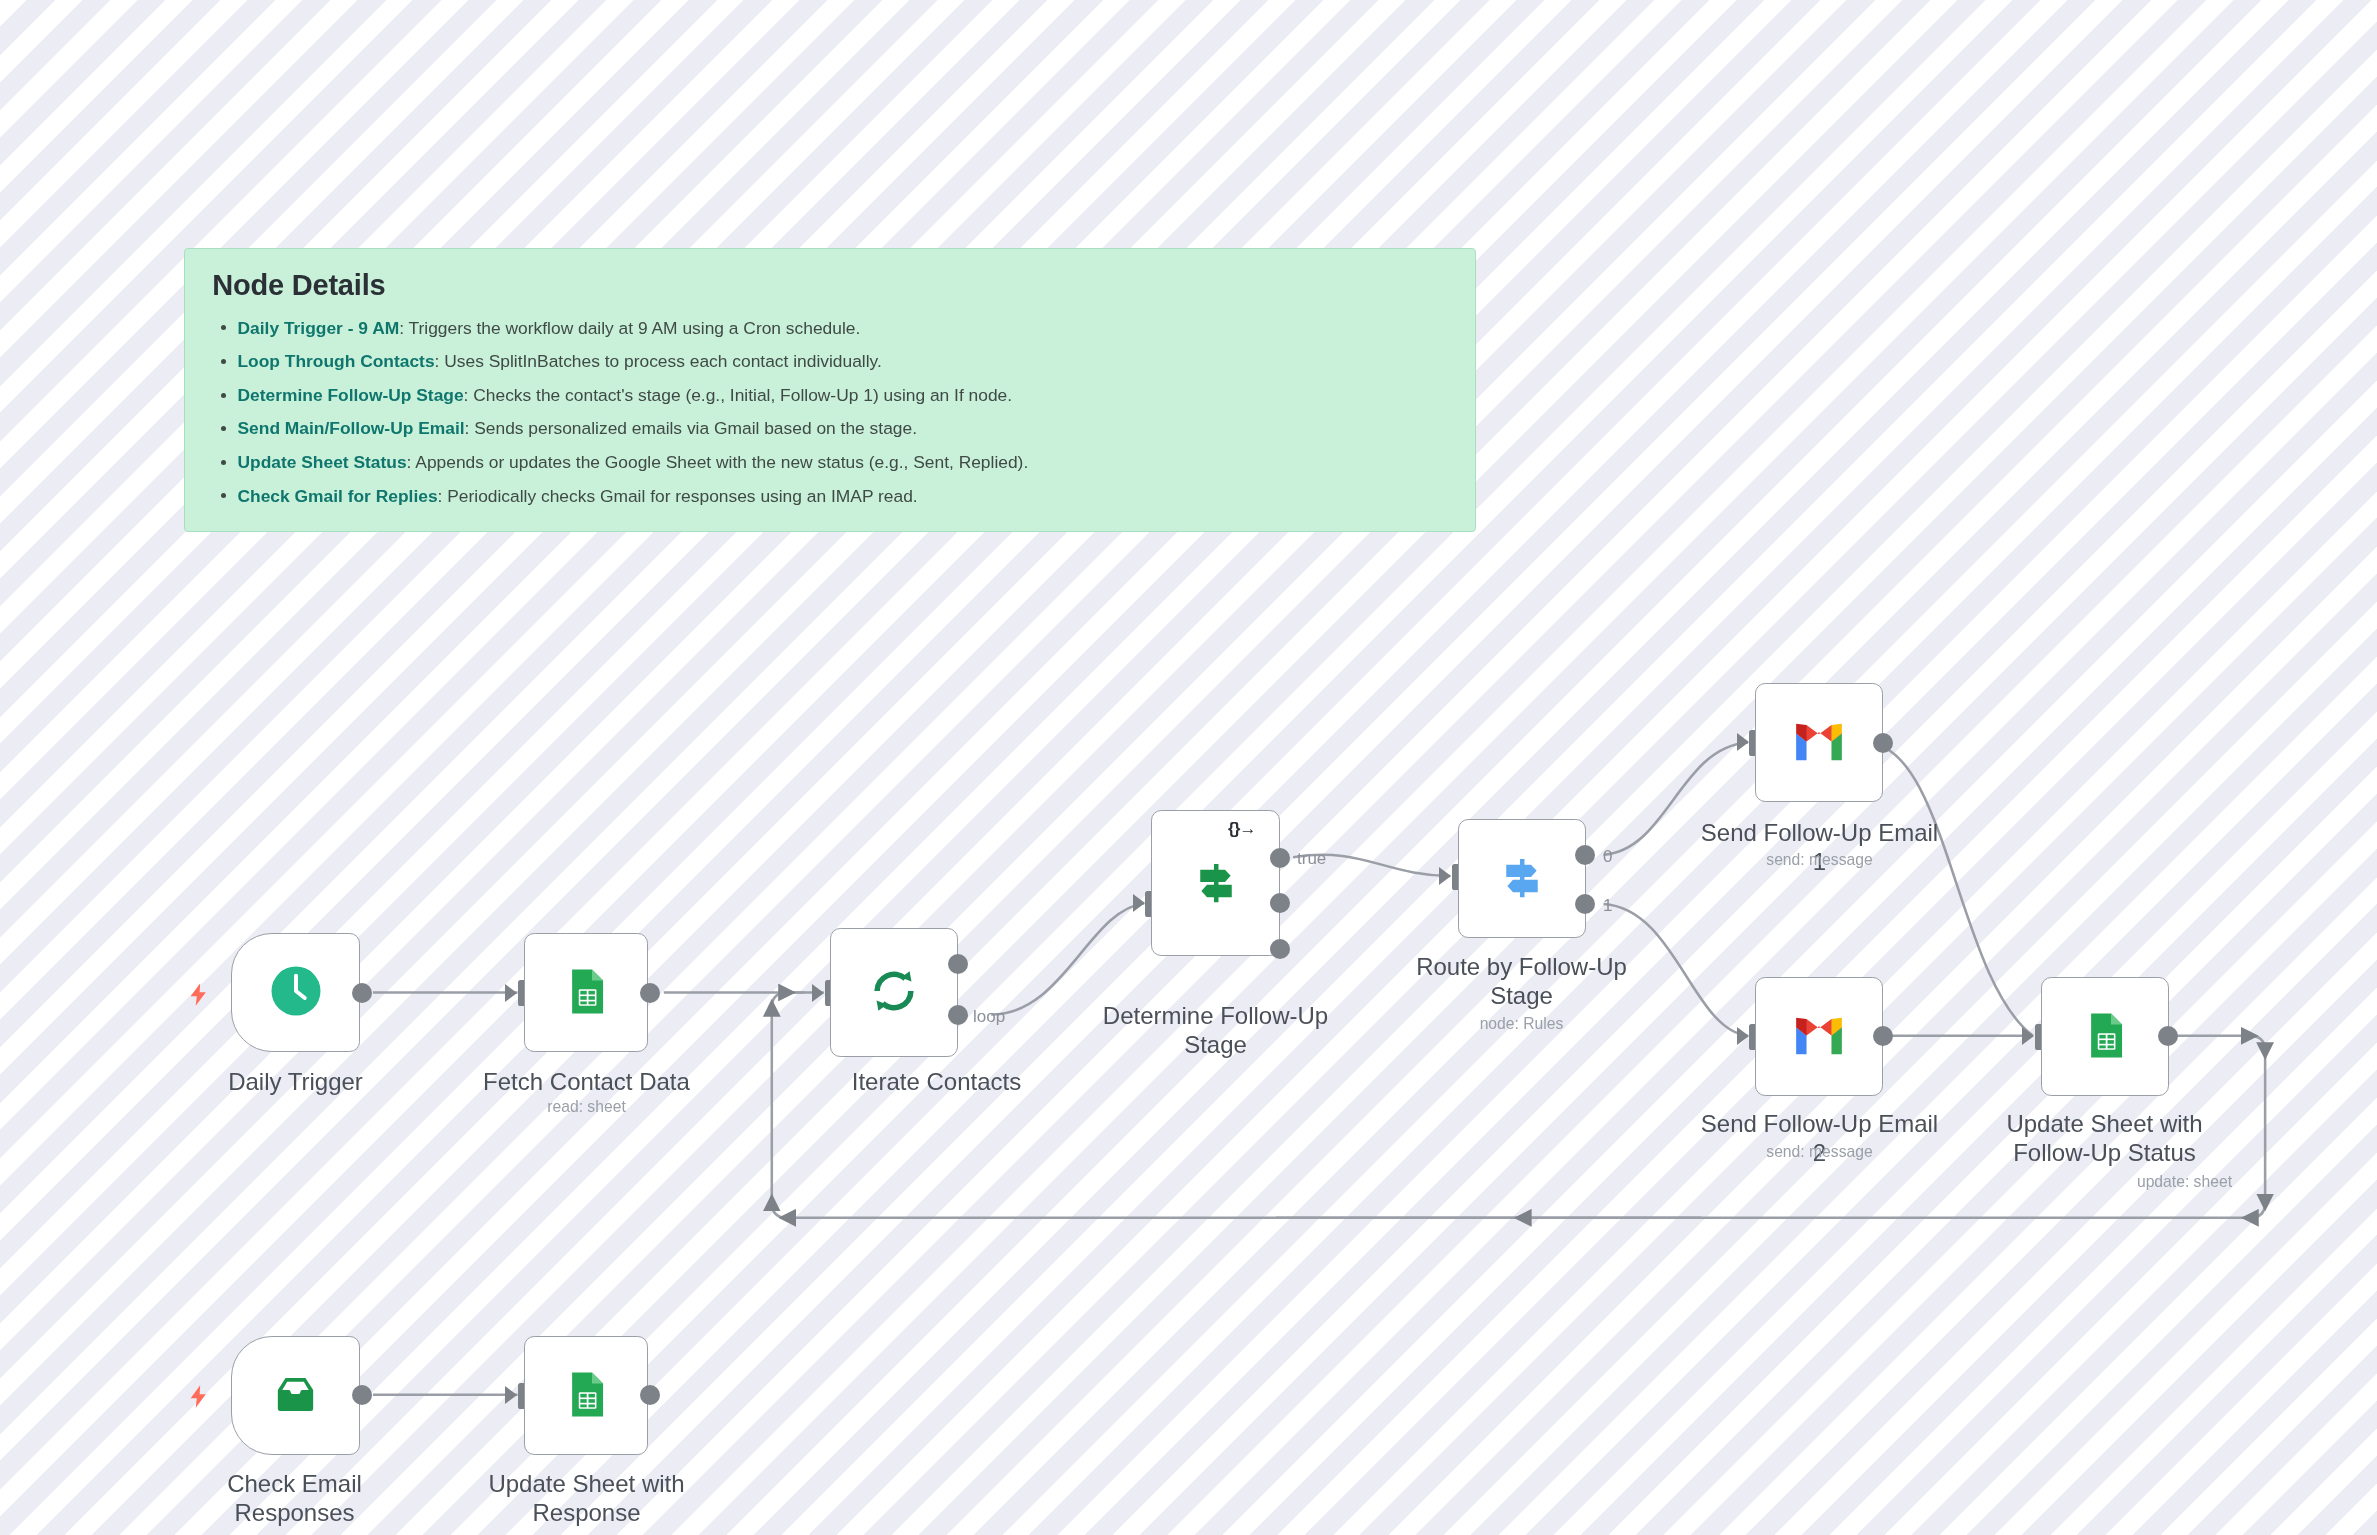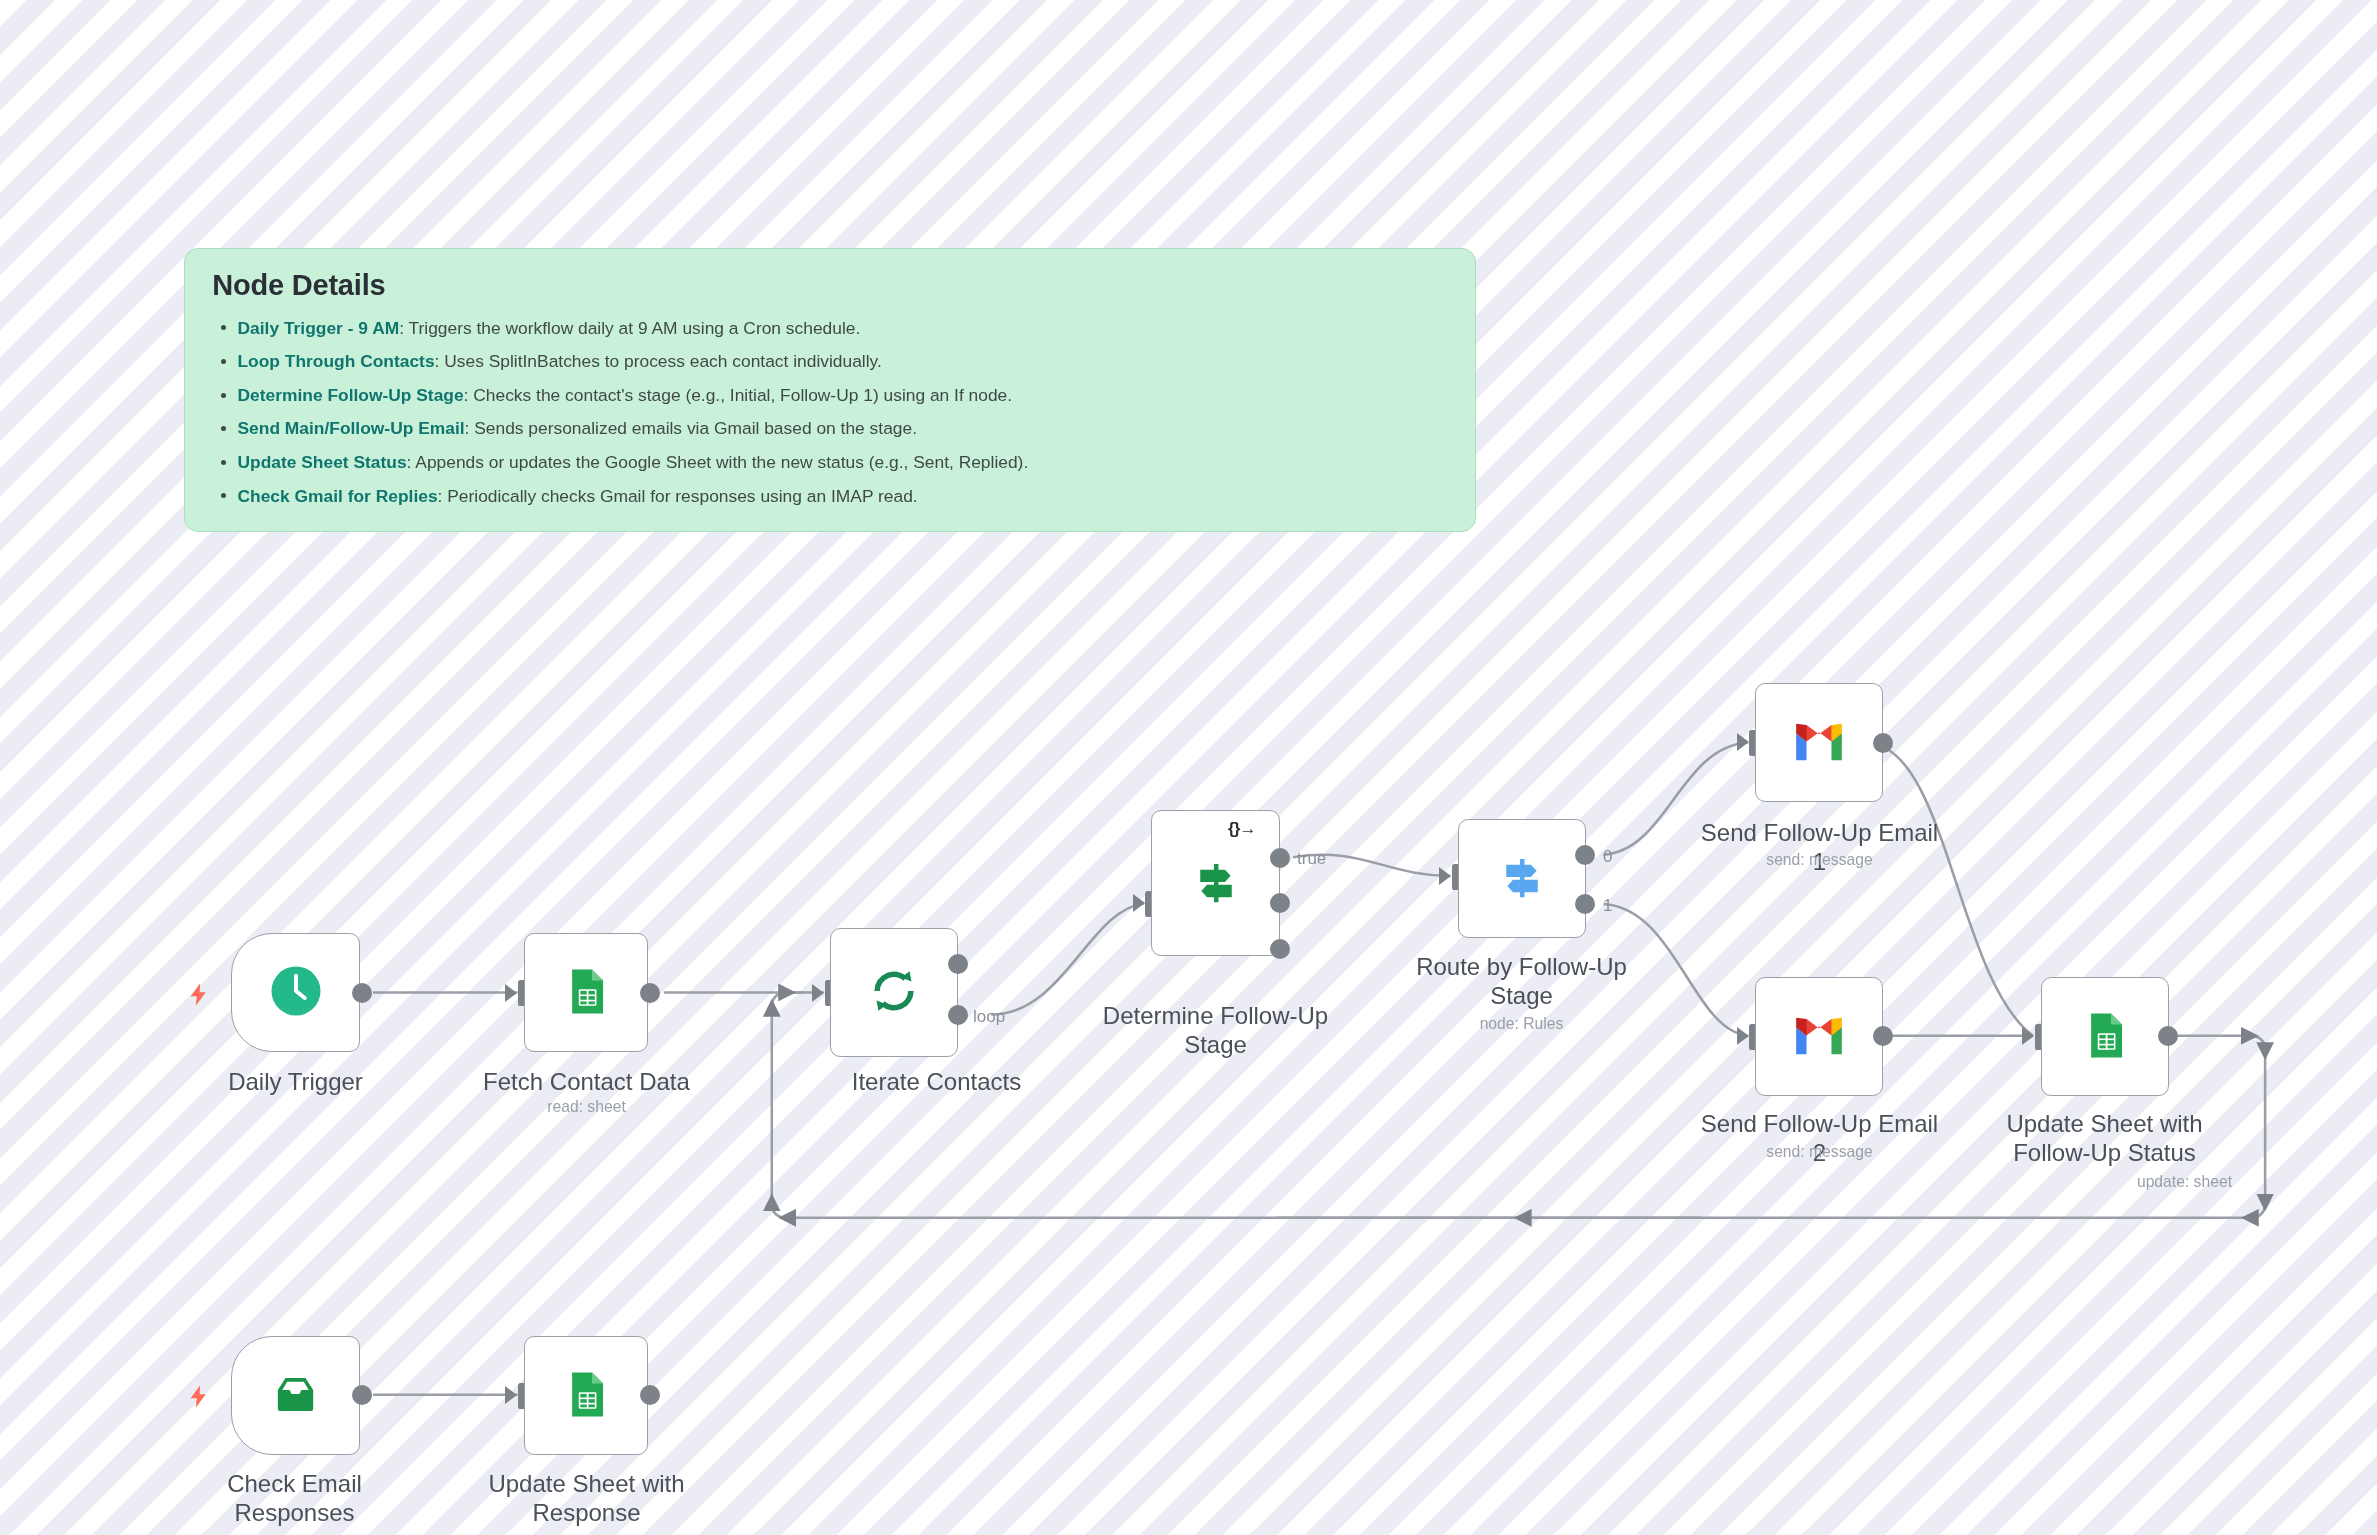--- a/index.html
+++ b/index.html
@@ -18,21 +18,21 @@
   }
   #canvas { position:absolute; inset:0; }
 
   
   .details-panel {
     position:absolute;
     left:184px; top:248px;
     width:1292px;
     background:#c9f0d9;
     border:0.9px solid #a8dfc0;
-    border-radius:14px;
+    border-radius:4px;
     padding:20.4px 25.5px 24px 25.5px;
   }
   .details-title {
     font-size:29px;
     font-weight:bold;
     color:#2b2f36;
     margin:0 0 15.3px 1.7px;
     letter-spacing:-0.2px;
   }
   .details-list { list-style:none; margin:0; padding:0; }

